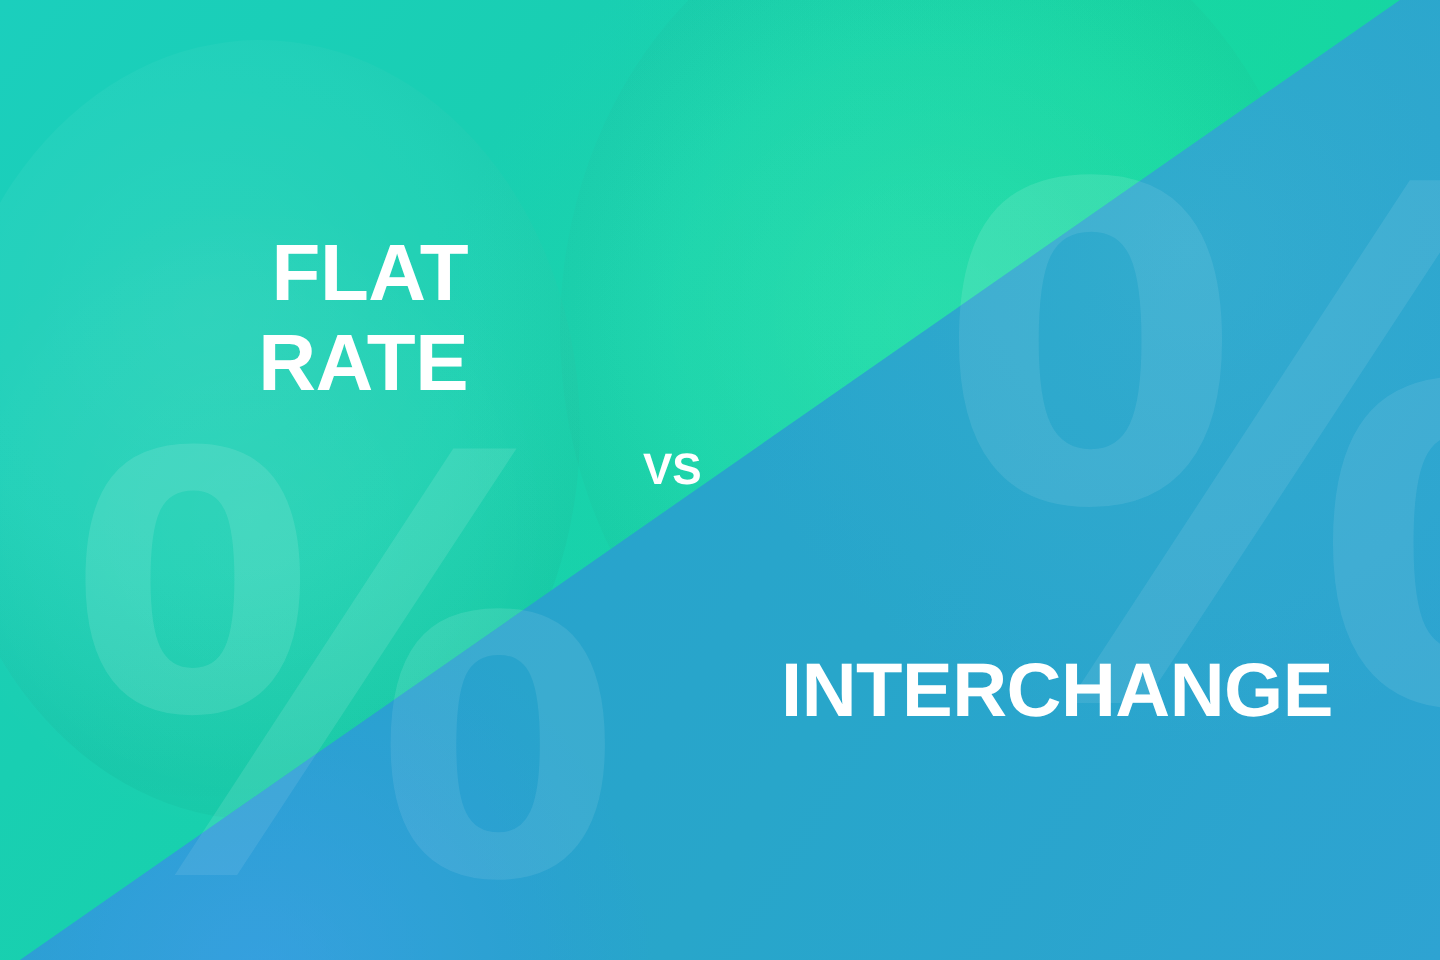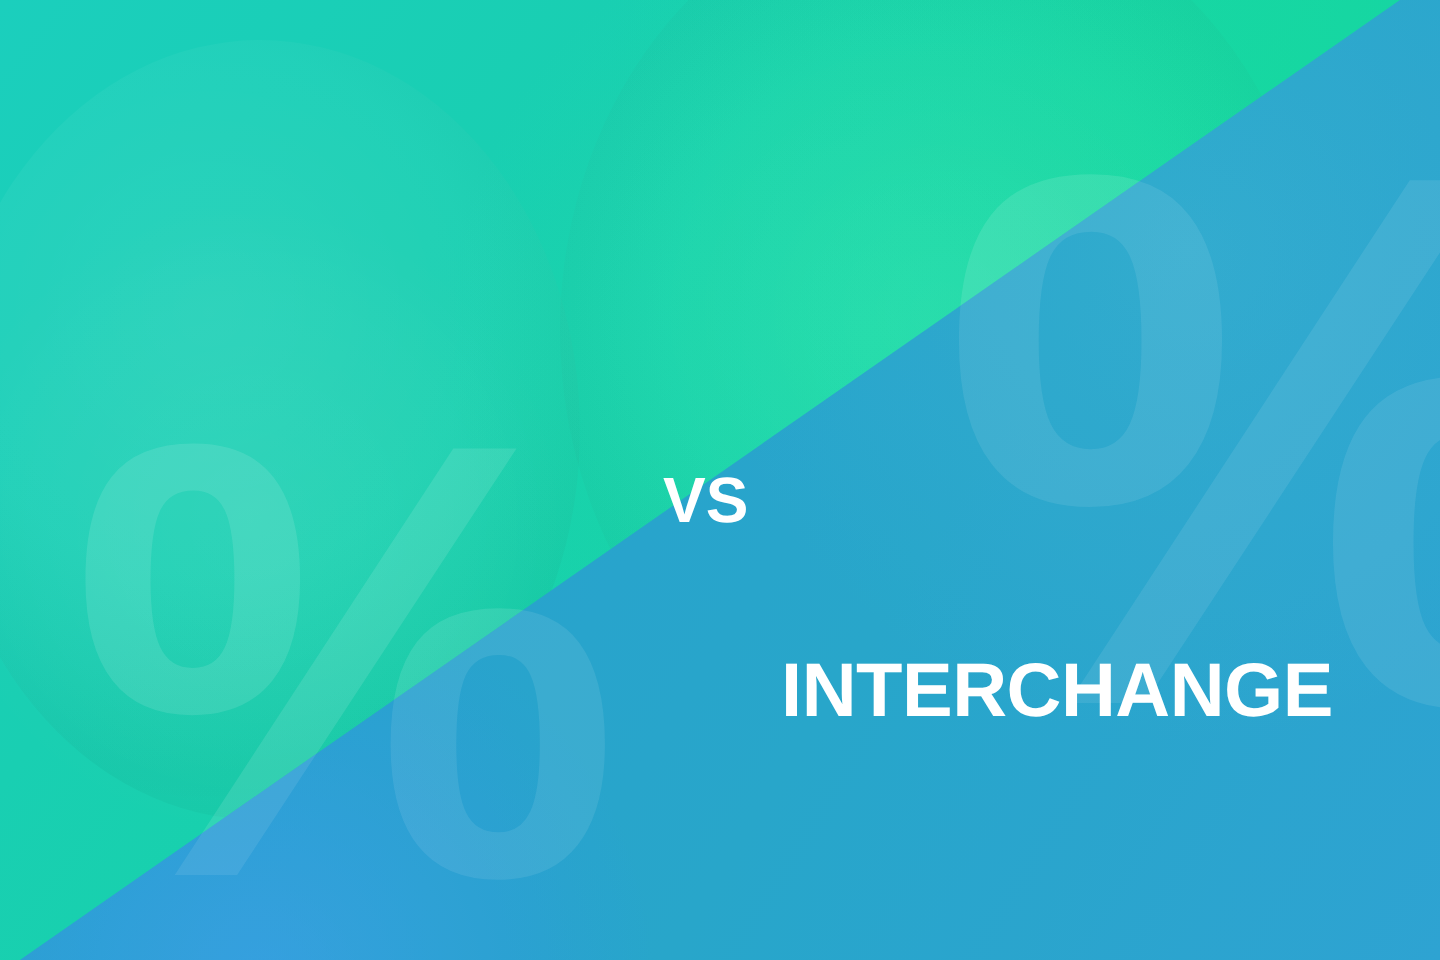--- a/index.html
+++ b/index.html
@@ -167,25 +167,24 @@
 
   .title-left {
     right: 972px;          
     top: 228px;
     text-align: right;
     font-size: 80px;
   }
   .title-left .l2 { display: block; }
 
   .title-vs {
-    left: 663px;
+    left: 643px;
     top: 445px;
-    font-size: 64px;
+    font-size: 44px;
     letter-spacing: 0px;
-    margin-top: 20px;
   }
 
   .title-right {
     left: 751px;
     top: 648px;
     width: 612px;
     text-align: center;
     font-size: 76px;
   }
   .title-right .l2 { display: block; }
@@ -208,20 +207,24 @@
 
   <div class="layer-blue"></div>
 
   <div class="pct-blue-wrap">
     <div class="pct pct-left pct-blue">%</div>
     <div class="pct pct-right pct-blue">%</div>
   </div>
 
   <div class="layer-blue-tint"></div>
 
+  <div class="txt title-left">
+    <span class="l1">FLAT</span>
+    <span class="l2">RATE</span>
+  </div>
 
   <div class="txt title-vs">VS</div>
 
   <div class="txt title-right">
     <span class="l1">INTERCHANGE</span>
   </div>
 
 </div>
 
 </body></html>

